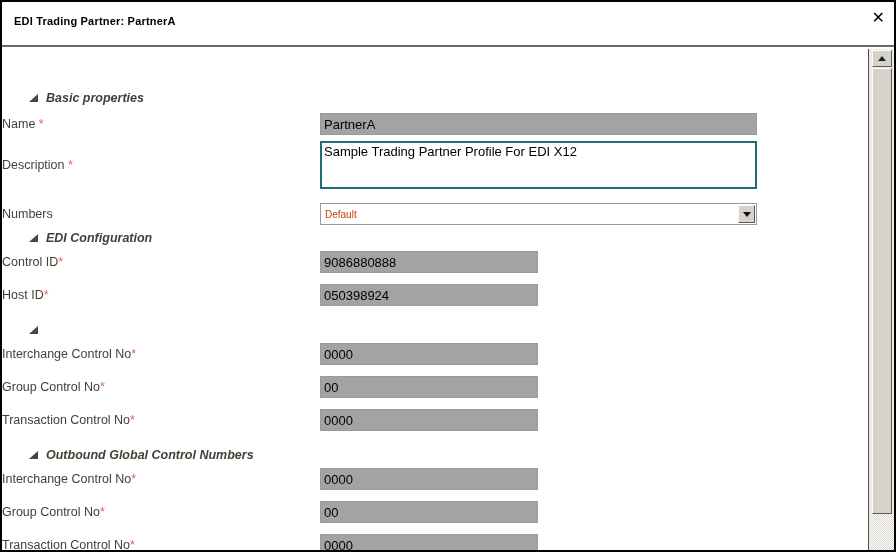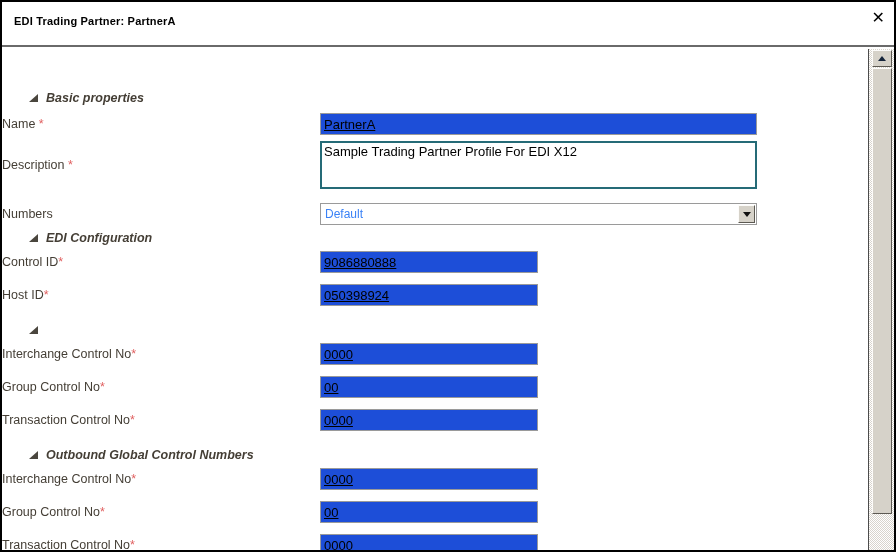--- a/index.html
+++ b/index.html
@@ -64,37 +64,37 @@
   }
   .req{color:#e05f5f;}
   .field-slot{display:flex;}
   .size-long{width:437px;}
   .size-short{width:218px;}
   .txt{
     height:22px;
     border:1px solid #9a9a9a;
     padding:0 3px;
     font-family:inherit;font-size:13px;color:#000;
-    background:#1d4ed8;outline:none;text-decoration:underline;
+    background:#a3a3a3;outline:none;
   }
   .ta{
     height:48px;
     border:2px solid #256b77;
     padding:1px 2px;
     font-family:inherit;font-size:13px;color:#000;
     resize:none;overflow:hidden;outline:none;display:block;
   }
   .combo{
     height:22px;
     border:1px solid #9a9a9a;
     background:#fff;
     display:flex;align-items:center;justify-content:space-between;
     padding-left:4px;
   }
-  .combo-value{font-size:12px;color:#3b82f6;}
+  .combo-value{font-size:10px;color:#c2410c;}
   .combo-btn{
     width:17px;height:18px;margin:1px;
     background:#d6d2c9;
     border:1px solid;
     border-color:#fdfcfa #5c5952 #5c5952 #fdfcfa;
     display:flex;align-items:center;justify-content:center;
   }
   .combo-arrow{
     width:0;height:0;
     border-left:4px solid transparent;

